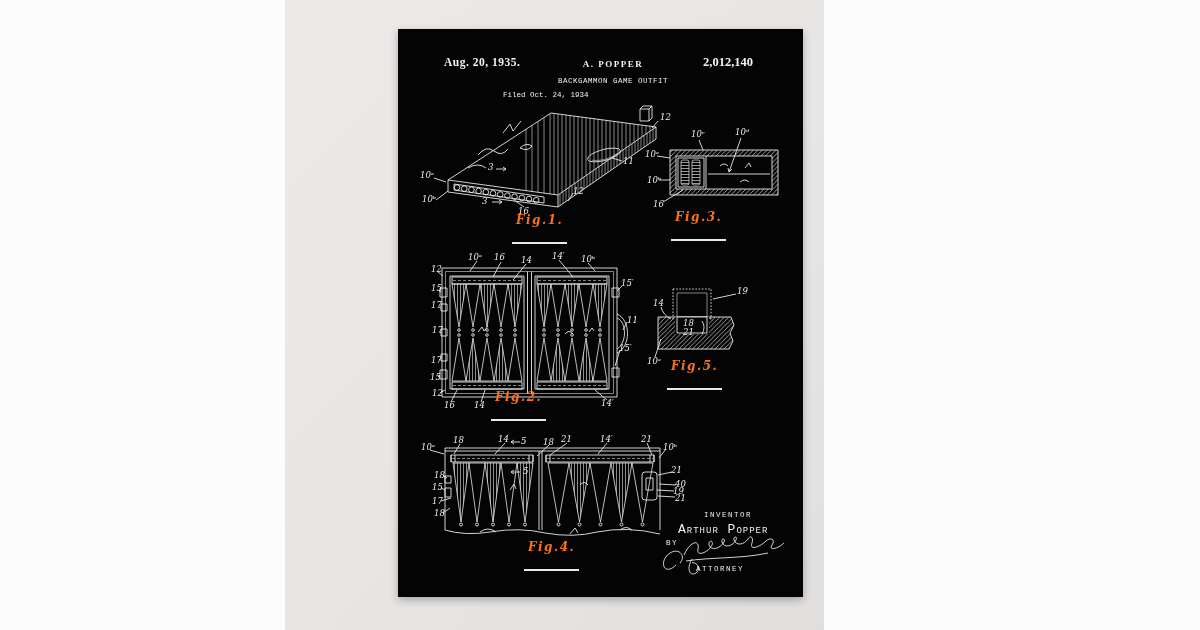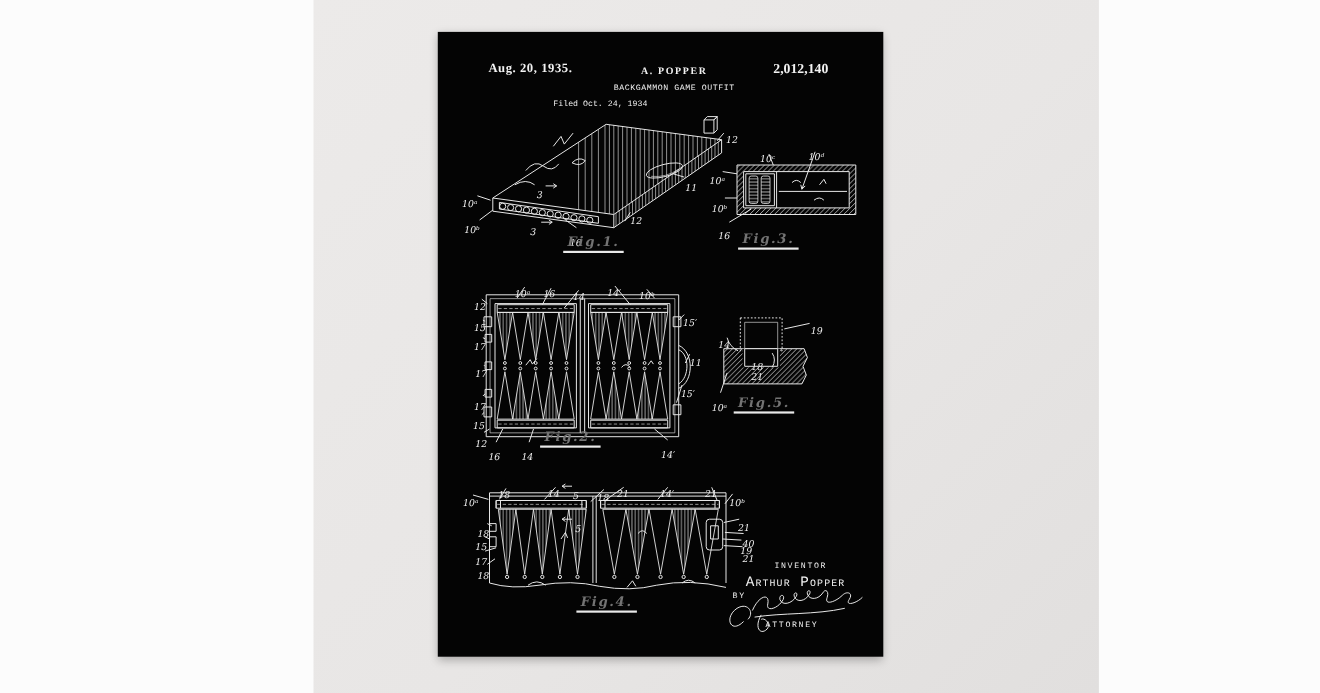--- a/index.html
+++ b/index.html
@@ -1,38 +1,38 @@
 <!DOCTYPE html>
 <html><head>
 <meta charset="utf-8">
 <style>
   html,body{margin:0;padding:0;}
   .page{position:relative;width:1200px;height:630px;background:#fcfcfc;overflow:hidden;
         font-family:"Liberation Serif",serif;}
-  .wall{position:absolute;left:285px;top:0;width:714px;height:630px;
+  .wall{position:absolute;left:285px;top:0;width:539px;height:630px;
         background:linear-gradient(135deg,#eceae9 0%,#e8e6e5 55%,#e1dfde 100%);}
   .poster{position:absolute;left:113px;top:29px;width:405px;height:568px;
         background:#040404;color:#f2f2f2;box-shadow:0 3px 8px rgba(0,0,0,.28);}
   .abs{position:absolute;}
   .h-date{left:46px;top:27px;font-weight:bold;font-size:11.5px;letter-spacing:.5px;}
   .h-number{left:305px;top:26px;font-weight:bold;font-size:12.5px;}
   .h-inventor{left:148px;top:30px;width:134px;text-align:center;font-weight:bold;
         font-size:9px;letter-spacing:1.5px;}
   .h-title{left:105px;top:48px;width:220px;text-align:center;
         font-family:"Liberation Mono",monospace;font-size:7.5px;letter-spacing:.5px;}
   .h-filed{left:105px;top:62px;width:220px;
         font-family:"Liberation Mono",monospace;font-size:7.5px;}
   .fig{position:absolute;}
   .fig svg{position:absolute;left:0;top:0;overflow:visible;}
   .fig svg *{vector-effect:non-scaling-stroke;}
   .ref{position:absolute;font-family:"DejaVu Serif",serif;font-style:italic;
-        font-size:8.5px;line-height:1;color:#ededed;white-space:nowrap;margin-top:11px;}
+        font-size:8.5px;line-height:1;color:#ededed;white-space:nowrap;}
   .figlabel{position:absolute;font-family:"DejaVu Serif",serif;font-style:italic;
-        font-weight:bold;font-size:12px;letter-spacing:1.5px;color:#737373;
-        border-bottom:2px solid #e9e9e9;padding:0 4px 1px 4px;white-space:nowrap;}
+        font-weight:bold;font-size:12px;letter-spacing:1.5px;color:#f97316;
+        border-bottom:2px solid #e9e9e9;padding:0 4px 15px 4px;white-space:nowrap;}
   .sig-caption{position:absolute;font-family:"Liberation Mono",monospace;
         font-size:7.5px;letter-spacing:1.5px;color:#efefef;white-space:nowrap;}
   .sig-name{position:absolute;font-family:"Liberation Mono",monospace;font-size:13px;
         letter-spacing:1px;font-variant:small-caps;color:#efefef;white-space:nowrap;}
   .ln{stroke:#e9e9e9;stroke-width:0.9;fill:none;}
   .thin{stroke:#dcdcdc;stroke-width:0.6;fill:none;}
 </style>
 </head>
 <body>
 

